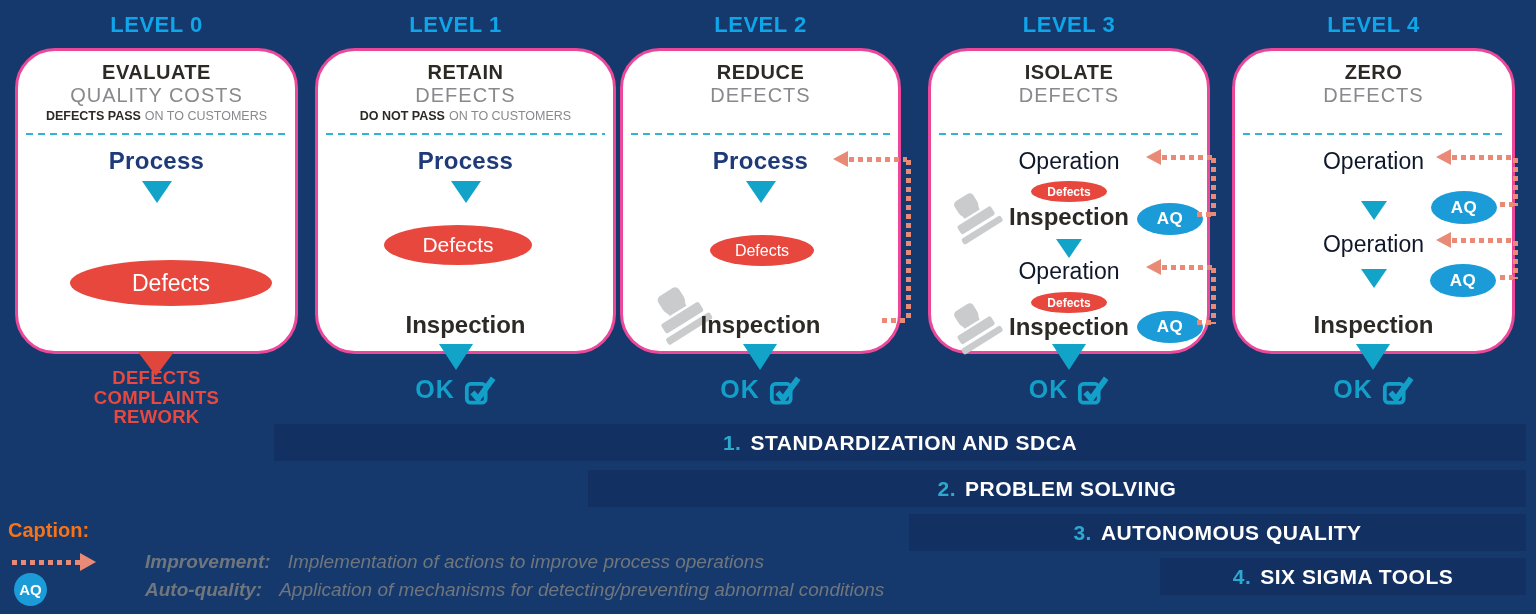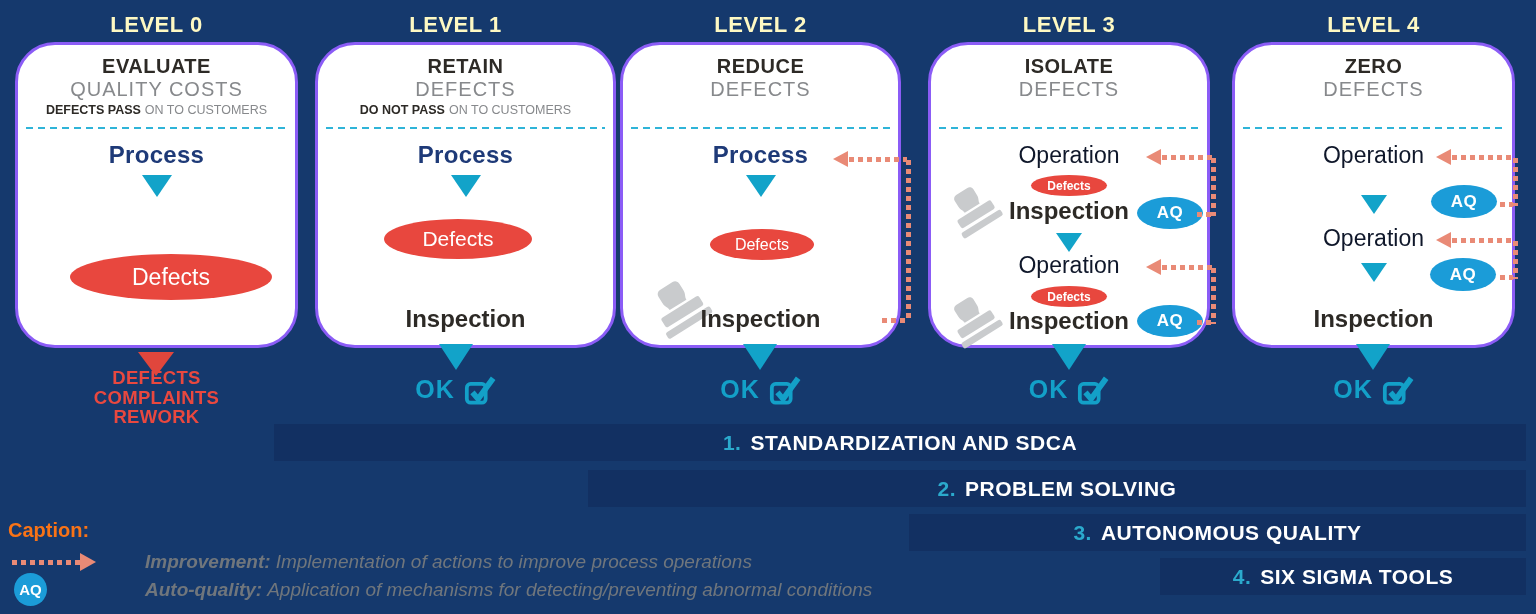--- a/index.html
+++ b/index.html
@@ -1,23 +1,23 @@
 <!DOCTYPE html>
 <html><head>
 <meta charset="utf-8">
 <style>
   html,body{margin:0;padding:0;background:#15396D;}
   #canvas{position:relative;width:1536px;height:614px;background:#15396D;
     font-family:"Liberation Sans",sans-serif;overflow:hidden;}
 
-  .lvl{position:absolute;top:12px;font-size:22px;font-weight:bold;color:#fef9c3;
+  .lvl{position:absolute;top:12px;font-size:22px;font-weight:bold;color:#0ea5e9;
     text-align:center;letter-spacing:.5px;}
 
-  .card{position:absolute;top:42px;height:306px;background:#fff;
-    border:3px solid #8b5cf6;border-radius:40px;box-sizing:border-box;}
+  .card{position:absolute;top:48px;height:306px;background:#fff;
+    border:3px solid #ec4899;border-radius:40px;box-sizing:border-box;}
 
   .ch1{position:absolute;left:0;right:0;top:10px;text-align:center;font-weight:bold;
     font-size:20px;color:#2D2A26;letter-spacing:.5px;}
   .ch2{position:absolute;left:0;right:0;top:33px;text-align:center;
     font-size:20px;color:#87898C;letter-spacing:1px;}
   .ch3{position:absolute;left:0;right:0;top:58px;text-align:center;
     font-size:12.5px;color:#87898C;}
   .ch3 .bold{font-weight:bold;color:#2D2A26;margin-right:4px;}
   .divider{position:absolute;top:82px;left:8px;right:8px;height:2px;
     background:repeating-linear-gradient(90deg,#2FB4D8 0 7px,transparent 7px 12px);}
@@ -62,21 +62,21 @@
 
   .bar{position:absolute;height:37px;background:#123062;display:flex;
     align-items:center;justify-content:center;gap:9px;font-weight:bold;
     font-size:21px;letter-spacing:.5px;}
   .bar .num{color:#2BAACD;}
   .bar .lbl{color:#fff;}
 
   .cap-title{position:absolute;left:8px;top:519px;font-size:20px;font-weight:bold;
     color:#f97316;}
   .cap-row{position:absolute;left:145px;font-size:19px;font-style:italic;color:#70767C;}
-  .cap-term{font-weight:bold;margin-right:5px;}
+  .cap-term{font-weight:bold;margin-right:17px;}
   .aq-badge{position:absolute;left:14px;top:573px;width:33px;height:33px;
     border-radius:50%;background:#1B9CD8;color:#fff;font-weight:bold;font-size:15px;
     display:flex;align-items:center;justify-content:center;}
 </style>
 </head>
 <body>
 
 <div id="canvas">
 
   <div class="lvl" style="left:15px;width:283px;">LEVEL 0</div>

